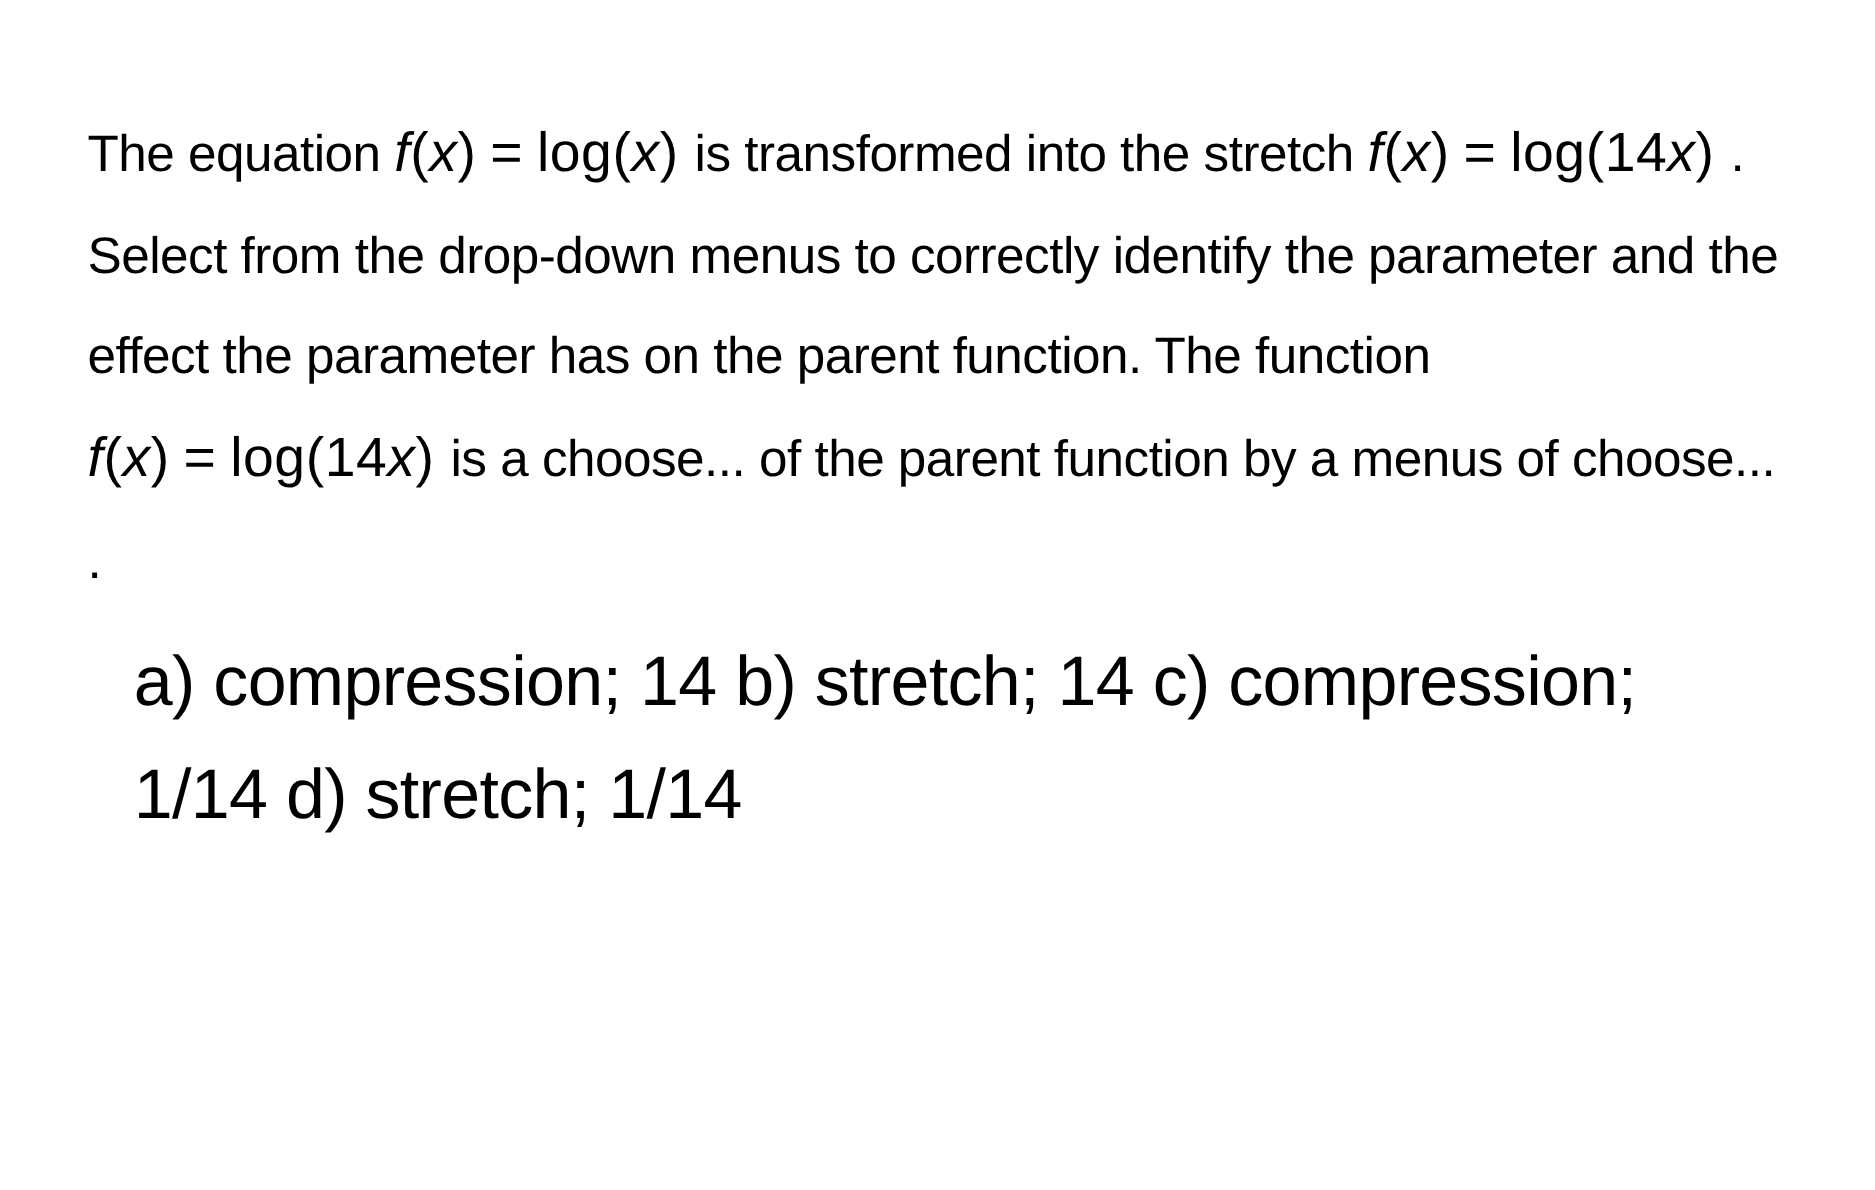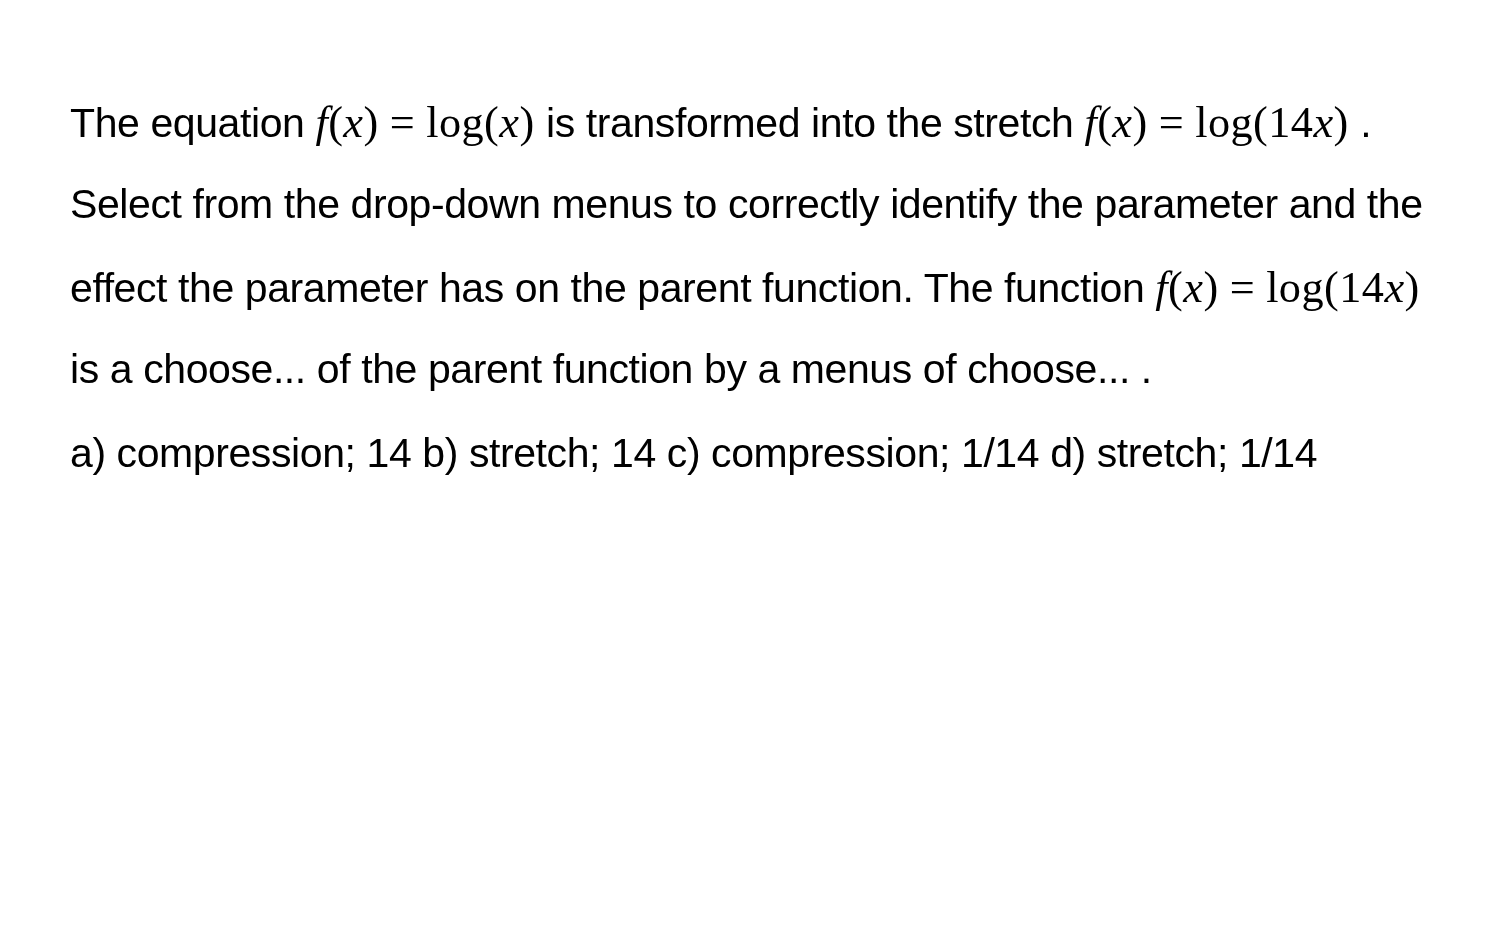--- a/index.html
+++ b/index.html
@@ -14,21 +14,21 @@
     font-family: -apple-system, BlinkMacSystemFont, "Segoe UI", Helvetica, Arial, sans-serif;
     padding: 80px 70px;
     color: #000000;
   }
   .question {
     font-size: 41px;
     line-height: 1.93;
     letter-spacing: -0.01em;
   }
   .math {
-    font-family: Liberation Serif, serif;
+    font-family: Liberation Sans, sans-serif;
     font-style: italic;
     font-size: 1.08em;
     letter-spacing: 0.01em;
   }
   .math .fn {
     font-style: italic;
   }
   .math .paren {
     font-style: normal;
   }
@@ -36,24 +36,25 @@
     font-style: normal;
   }
   .math .op {
     font-style: normal;
     padding: 0 0.25em;
   }
   .math .logfn {
     font-style: normal;
   }
   .choices {
-    font-size: 41px;
+    font-size: 56px;
     line-height: 1.6;
     margin-top: 12px;
     letter-spacing: -0.01em;
+    margin-left: 37px;
   }
 </style>
 </head>
 <body>
 
 <div class="question">
   <span>The equation </span>
   <span class="math">
     <span class="fn">f</span><span class="paren">(</span><span>x</span><span class="paren">)</span><span class="op">=</span><span class="logfn">log</span><span class="paren">(</span><span>x</span><span class="paren">)</span>
   </span>

